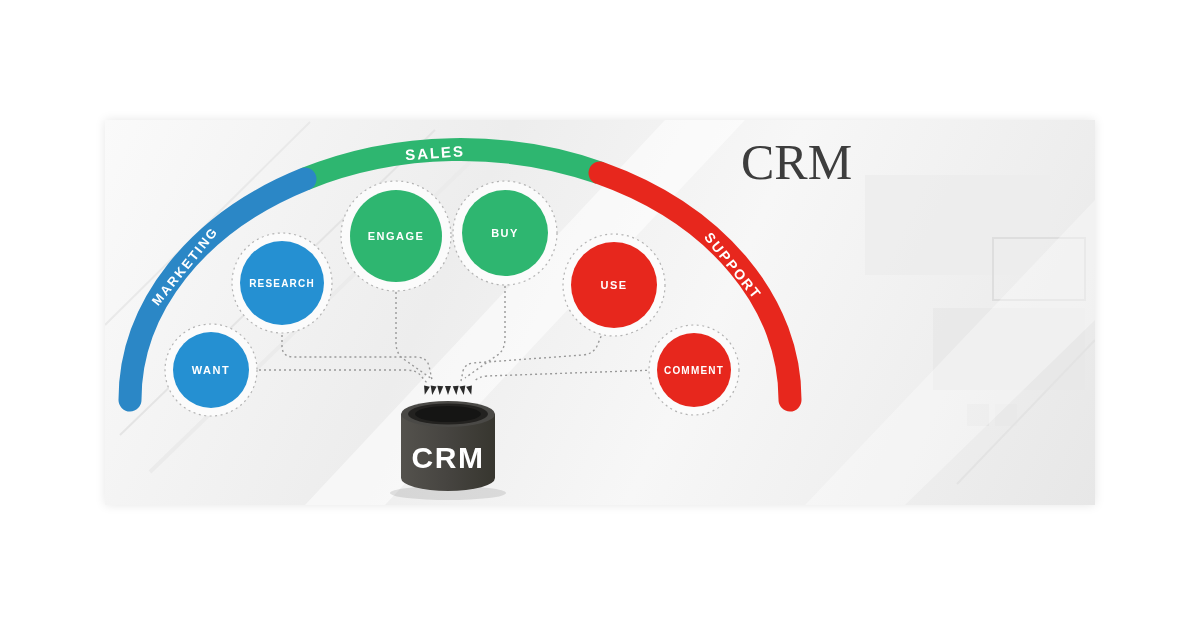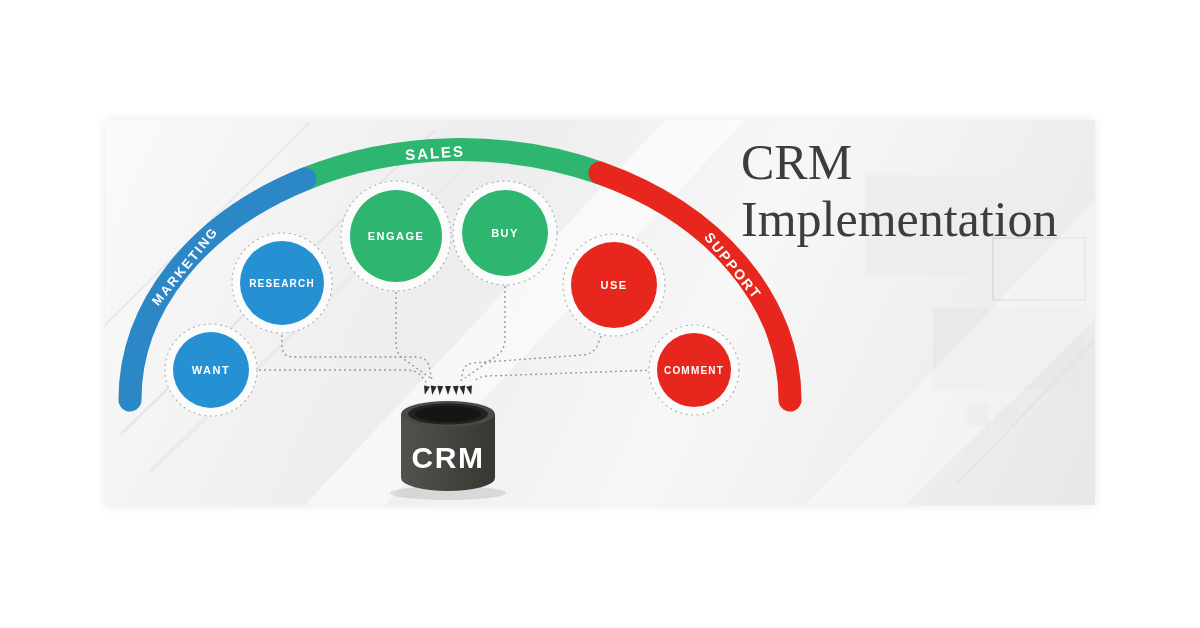--- a/index.html
+++ b/index.html
@@ -115,17 +115,16 @@
         <path d="M 296 294 L 296 358 A 47 13 0 0 0 390 358 L 390 294 Z" fill="url(#cylGrad)"></path>
         <ellipse cx="343" cy="294" rx="47" ry="13" fill="#4a4946"></ellipse>
         <ellipse cx="343" cy="294" rx="40" ry="10.5" fill="#232220"></ellipse>
         <ellipse cx="343" cy="294" rx="33" ry="8" fill="#151514"></ellipse>
         <text class="db-label" x="343" y="348" text-anchor="middle" font-size="30" letter-spacing="1.5">CRM</text>
       </g>
     </svg>
 
     <div class="title">
       <div>CRM</div>
-      <div>Implementation</div>
     </div>
 
   </div>
 </div>
 
 </body></html>

